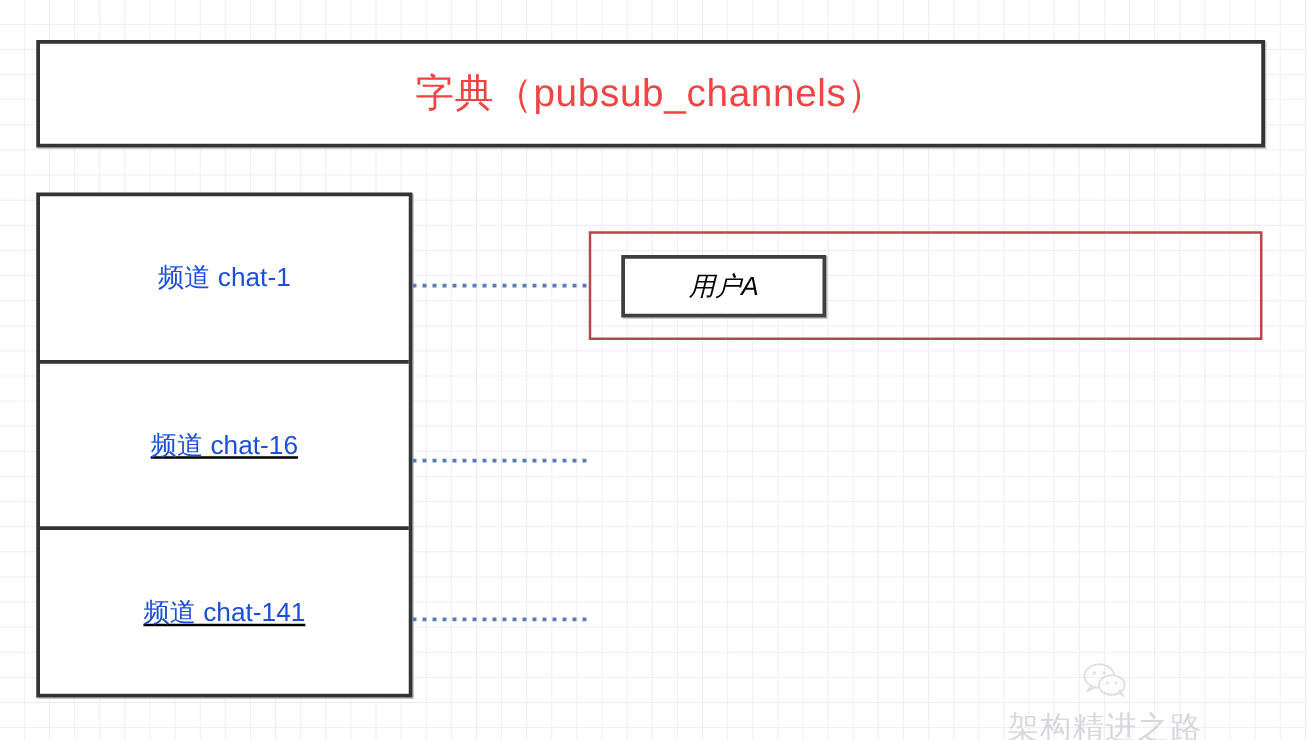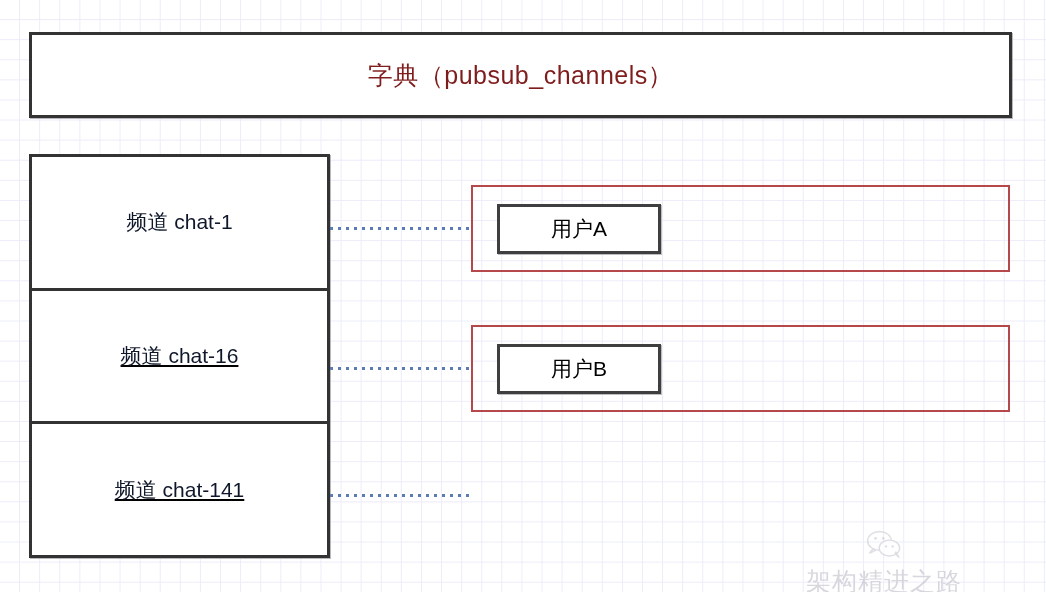--- a/index.html
+++ b/index.html
@@ -34,22 +34,22 @@
     height: 86px;
     box-sizing: border-box;
     background: #ffffff;
     border: 3px solid #333333;
     box-shadow: 1px 1px 0 0 #b9b9bd;
     display: flex;
     align-items: center;
     justify-content: center;
   }
   .title-text {
-    font-size: 25px;
-    color: #7f1d1d;
+    font-size: 31px;
+    color: #ef4444;
     letter-spacing: 0.5px;
     white-space: nowrap;
   }
 
   
   .channel-column {
     position: absolute;
     left: 29px;
     top: 154px;
     width: 301px;
@@ -68,21 +68,21 @@
     justify-content: center;
     box-sizing: border-box;
     position: relative;
   }
   .channel-cell + .channel-cell {
     border-top: 3px solid #333333;
     text-decoration: underline;
   }
   .channel-label {
     font-size: 21px;
-    color: #0f172a;
+    color: #1d4ed8;
     white-space: nowrap;
   }
 
   
   .subscriber-group {
     position: absolute;
     left: 471px;
     width: 539px;
     height: 87px;
     box-sizing: border-box;
@@ -100,20 +100,21 @@
     left: 24px;
     width: 164px;
     height: 50px;
     box-sizing: border-box;
     background: #ffffff;
     border: 3px solid #3f3f3f;
     box-shadow: 1px 1px 0 0 #bdbdc2;
     display: flex;
     align-items: center;
     justify-content: center;
+    font-style: italic;
   }
   .user-label {
     font-size: 21px;
     color: #000000;
     white-space: nowrap;
   }
 
   
   .connector {
     position: absolute;
@@ -176,25 +177,20 @@
   <div class="connector conn-a"></div>
   <div class="connector conn-b"></div>
   <div class="connector conn-c"></div>
 
   <div class="subscriber-group group-a">
     <div class="user-box">
       <span class="user-label">用户A</span>
     </div>
   </div>
 
-  <div class="subscriber-group group-b">
-    <div class="user-box">
-      <span class="user-label">用户B</span>
-    </div>
-  </div>
 
 
   <div class="watermark">
     <span class="watermark-icon">
       <svg viewBox="0 0 40 31" width="36" height="28" aria-hidden="true">
         <ellipse cx="15" cy="12" rx="13.2" ry="10.4" fill="none" stroke="#d2d2da" stroke-width="1.6"></ellipse>
         <path d="M8 20.5 L4.2 25.5 L10.5 22.6 Z" fill="none" stroke="#d2d2da" stroke-width="1.6" stroke-linejoin="round"></path>
         <circle cx="10.6" cy="9.3" r="1.5" fill="#d2d2da"></circle>
         <circle cx="19.2" cy="9.3" r="1.5" fill="#d2d2da"></circle>
         <ellipse cx="26" cy="20" rx="11.4" ry="8.8" fill="#ffffff" stroke="#d2d2da" stroke-width="1.6"></ellipse>

